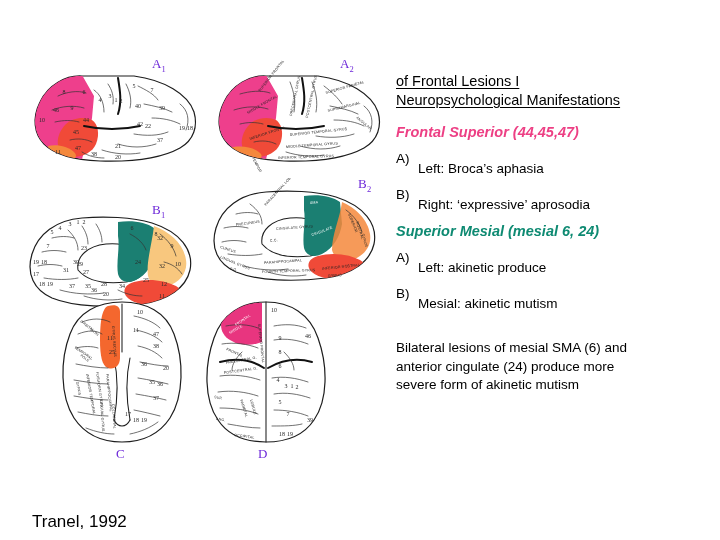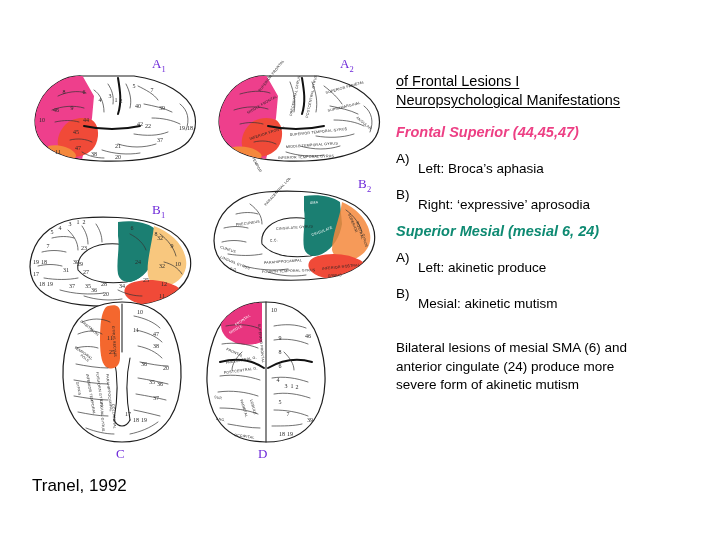--- a/index.html
+++ b/index.html
@@ -91,21 +91,21 @@
     font-size: 13.5px;
     line-height: 18.5px;
     color: #000;
   }
   .para div { white-space: nowrap; }
 
   
   #citation {
     position: absolute;
     left: 32px;
-    top: 476px;
+    top: 512px;
     font-size: 17px;
     color: #000;
     white-space: nowrap;
   }
 
   
   .ink       { fill: none; stroke: #1d1d1d; stroke-width: 1.05; stroke-linecap: round; stroke-linejoin: round; }
   .ink-thin  { fill: none; stroke: #333333; stroke-width: .7;  stroke-linecap: round; stroke-linejoin: round; }
   .ink-bold  { fill: none; stroke: #111111; stroke-width: 2.0; stroke-linecap: round; stroke-linejoin: round; }
   .outline   { fill: #ffffff; stroke: #1d1d1d; stroke-width: 1.2; stroke-linejoin: round; }

